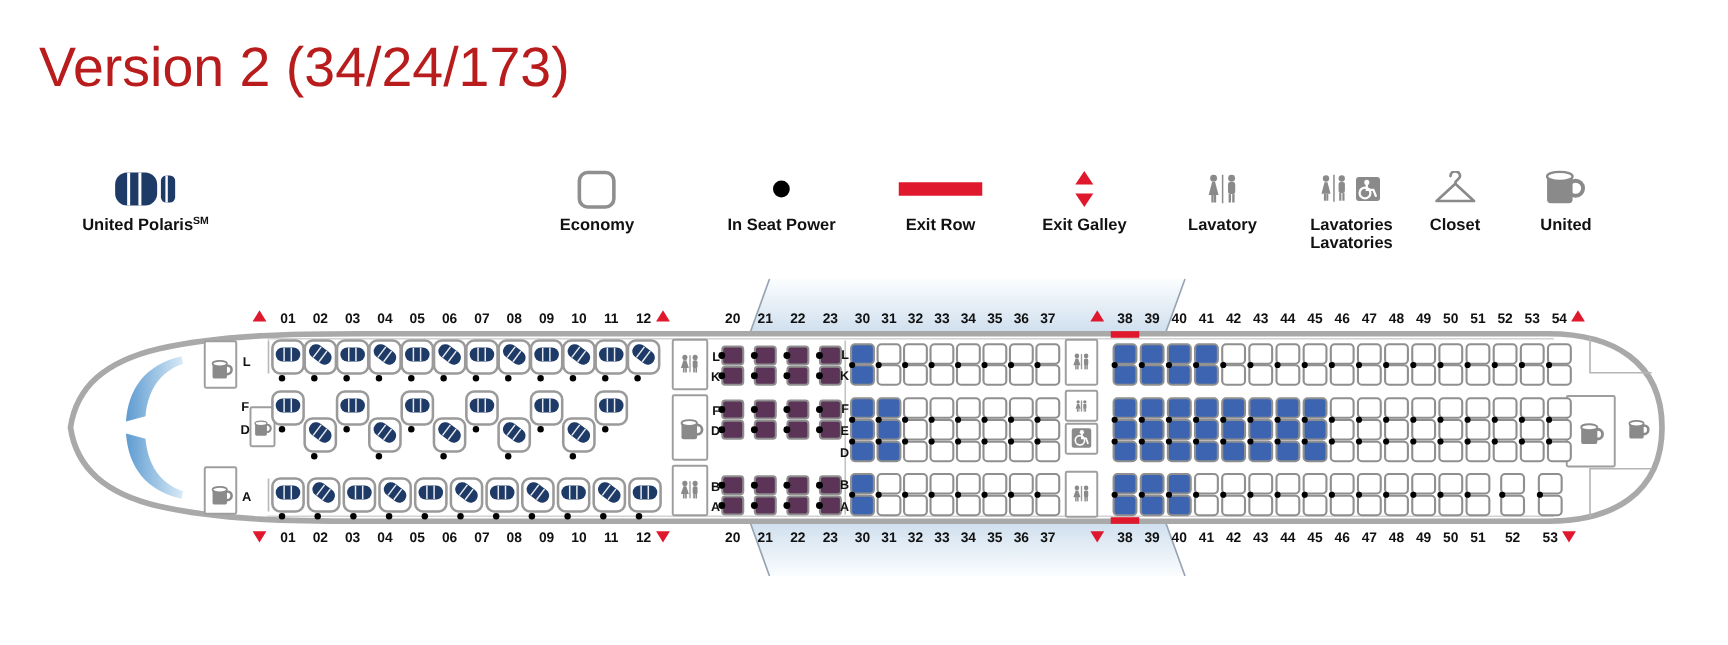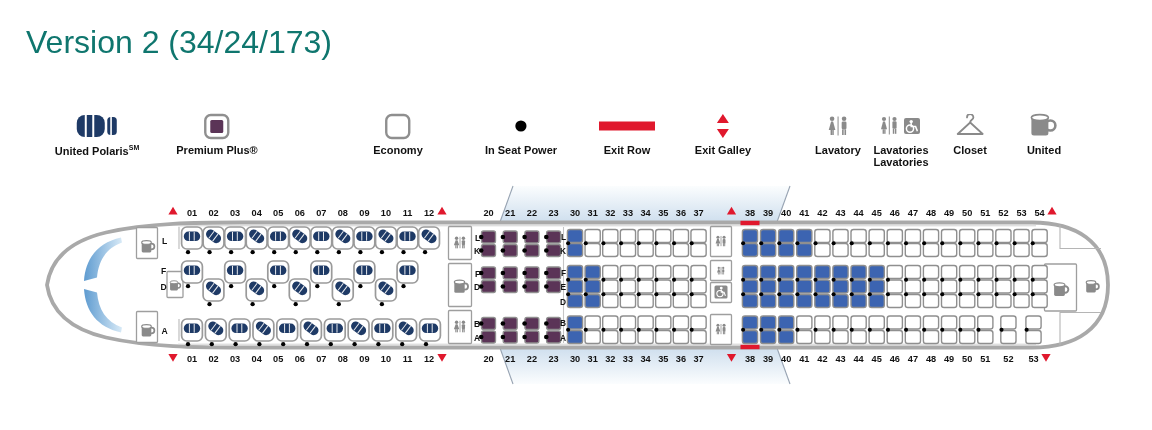--- a/index.html
+++ b/index.html
@@ -1,18 +1,18 @@
 <!DOCTYPE html>
 <html><head>
 <meta charset="utf-8">
 <style>
   html,body{margin:0;padding:0;background:#fff;}
   .stage{position:relative;width:1152px;height:430px;background:#fff;overflow:hidden;
          font-family:"Liberation Sans",sans-serif;}
-  .title{position:absolute;left:26px;top:24px;font-size:32px;font-weight:300;color:#0f766e;}
+  .title{position:absolute;left:26px;top:24px;font-size:37px;font-weight:300;color:#b91c1c;}
   .legend-item{position:absolute;top:111px;transform:translateX(-50%);
                display:flex;flex-direction:column;align-items:center;}
   .legend-item .ic{height:30px;display:flex;align-items:center;justify-content:center;}
   .legend-item .lb{margin-top:3px;font-size:11px;font-weight:600;color:#111;
                    white-space:nowrap;text-align:center;line-height:1.12;}
   .legend-item.wrap .lb{white-space:normal;width:76px;}
   .lb sup{font-size:7px;}
   #seatmap{position:absolute;left:0;top:0;}
 </style>
 </head>
@@ -28,29 +28,20 @@
         <rect x="2" y="2" width="28" height="22" rx="8" fill="#1e3a66"></rect>
         <rect x="10" y="2" width="2" height="22" fill="#fff"></rect>
         <rect x="17.5" y="2" width="2" height="22" fill="#fff"></rect>
         <rect x="32.5" y="4" width="9.5" height="18" rx="3.5" fill="#1e3a66"></rect>
         <rect x="35.5" y="4" width="1.6" height="18" fill="#fff"></rect>
       </svg>
     </span>
     <span class="lb"><span>United Polaris</span><sup>SM</sup></span>
   </div>
 
-  <div class="legend-item" style="left:217px">
-    <span class="ic">
-      <svg width="27" height="27" viewBox="0 0 27 27">
-        <rect x="2" y="2" width="23" height="23" rx="5.5" fill="#fff" stroke="#8f8f8f" stroke-width="2.4"></rect>
-        <rect x="7" y="7" width="13" height="13" rx="1.5" fill="#5b3457"></rect>
-      </svg>
-    </span>
-    <span class="lb">Premium Plus®</span>
-  </div>
 
 
   <div class="legend-item" style="left:398px">
     <span class="ic">
       <svg width="27" height="27" viewBox="0 0 27 27">
         <rect x="2" y="2" width="23" height="23" rx="5.5" fill="#fff" stroke="#8f8f8f" stroke-width="2.4"></rect>
       </svg>
     </span>
     <span class="lb">Economy</span>
   </div>
@@ -76,21 +67,21 @@
   <div class="legend-item" style="left:723px">
     <span class="ic">
       <svg width="16" height="26" viewBox="0 0 16 26">
         <polygon points="8,1 2,10 14,10" fill="#e0182d"></polygon>
         <polygon points="8,25 2,16 14,16" fill="#e0182d"></polygon>
       </svg>
     </span>
     <span class="lb">Exit Galley</span>
   </div>
 
-  <div class="legend-item" style="left:838px">
+  <div class="legend-item" style="left:815px">
     <span class="ic">
       <svg width="28" height="22" viewBox="0 0 28 22">
         <g fill="#8a8a8a">
           <circle cx="8" cy="3.8" r="2.3"></circle>
           <polygon points="4.7,15 11.3,15 9,6.4 7,6.4"></polygon>
           <rect x="6.5" y="15" width="1.5" height="5"></rect>
             <rect x="8.2" y="15" width="1.5" height="5"></rect>
           <circle cx="20" cy="3.8" r="2.3"></circle>
           <rect x="17.6" y="6.4" width="4.8" height="8" rx="1.4"></rect>
           <rect x="18" y="14.4" width="1.6" height="5.6"></rect>

